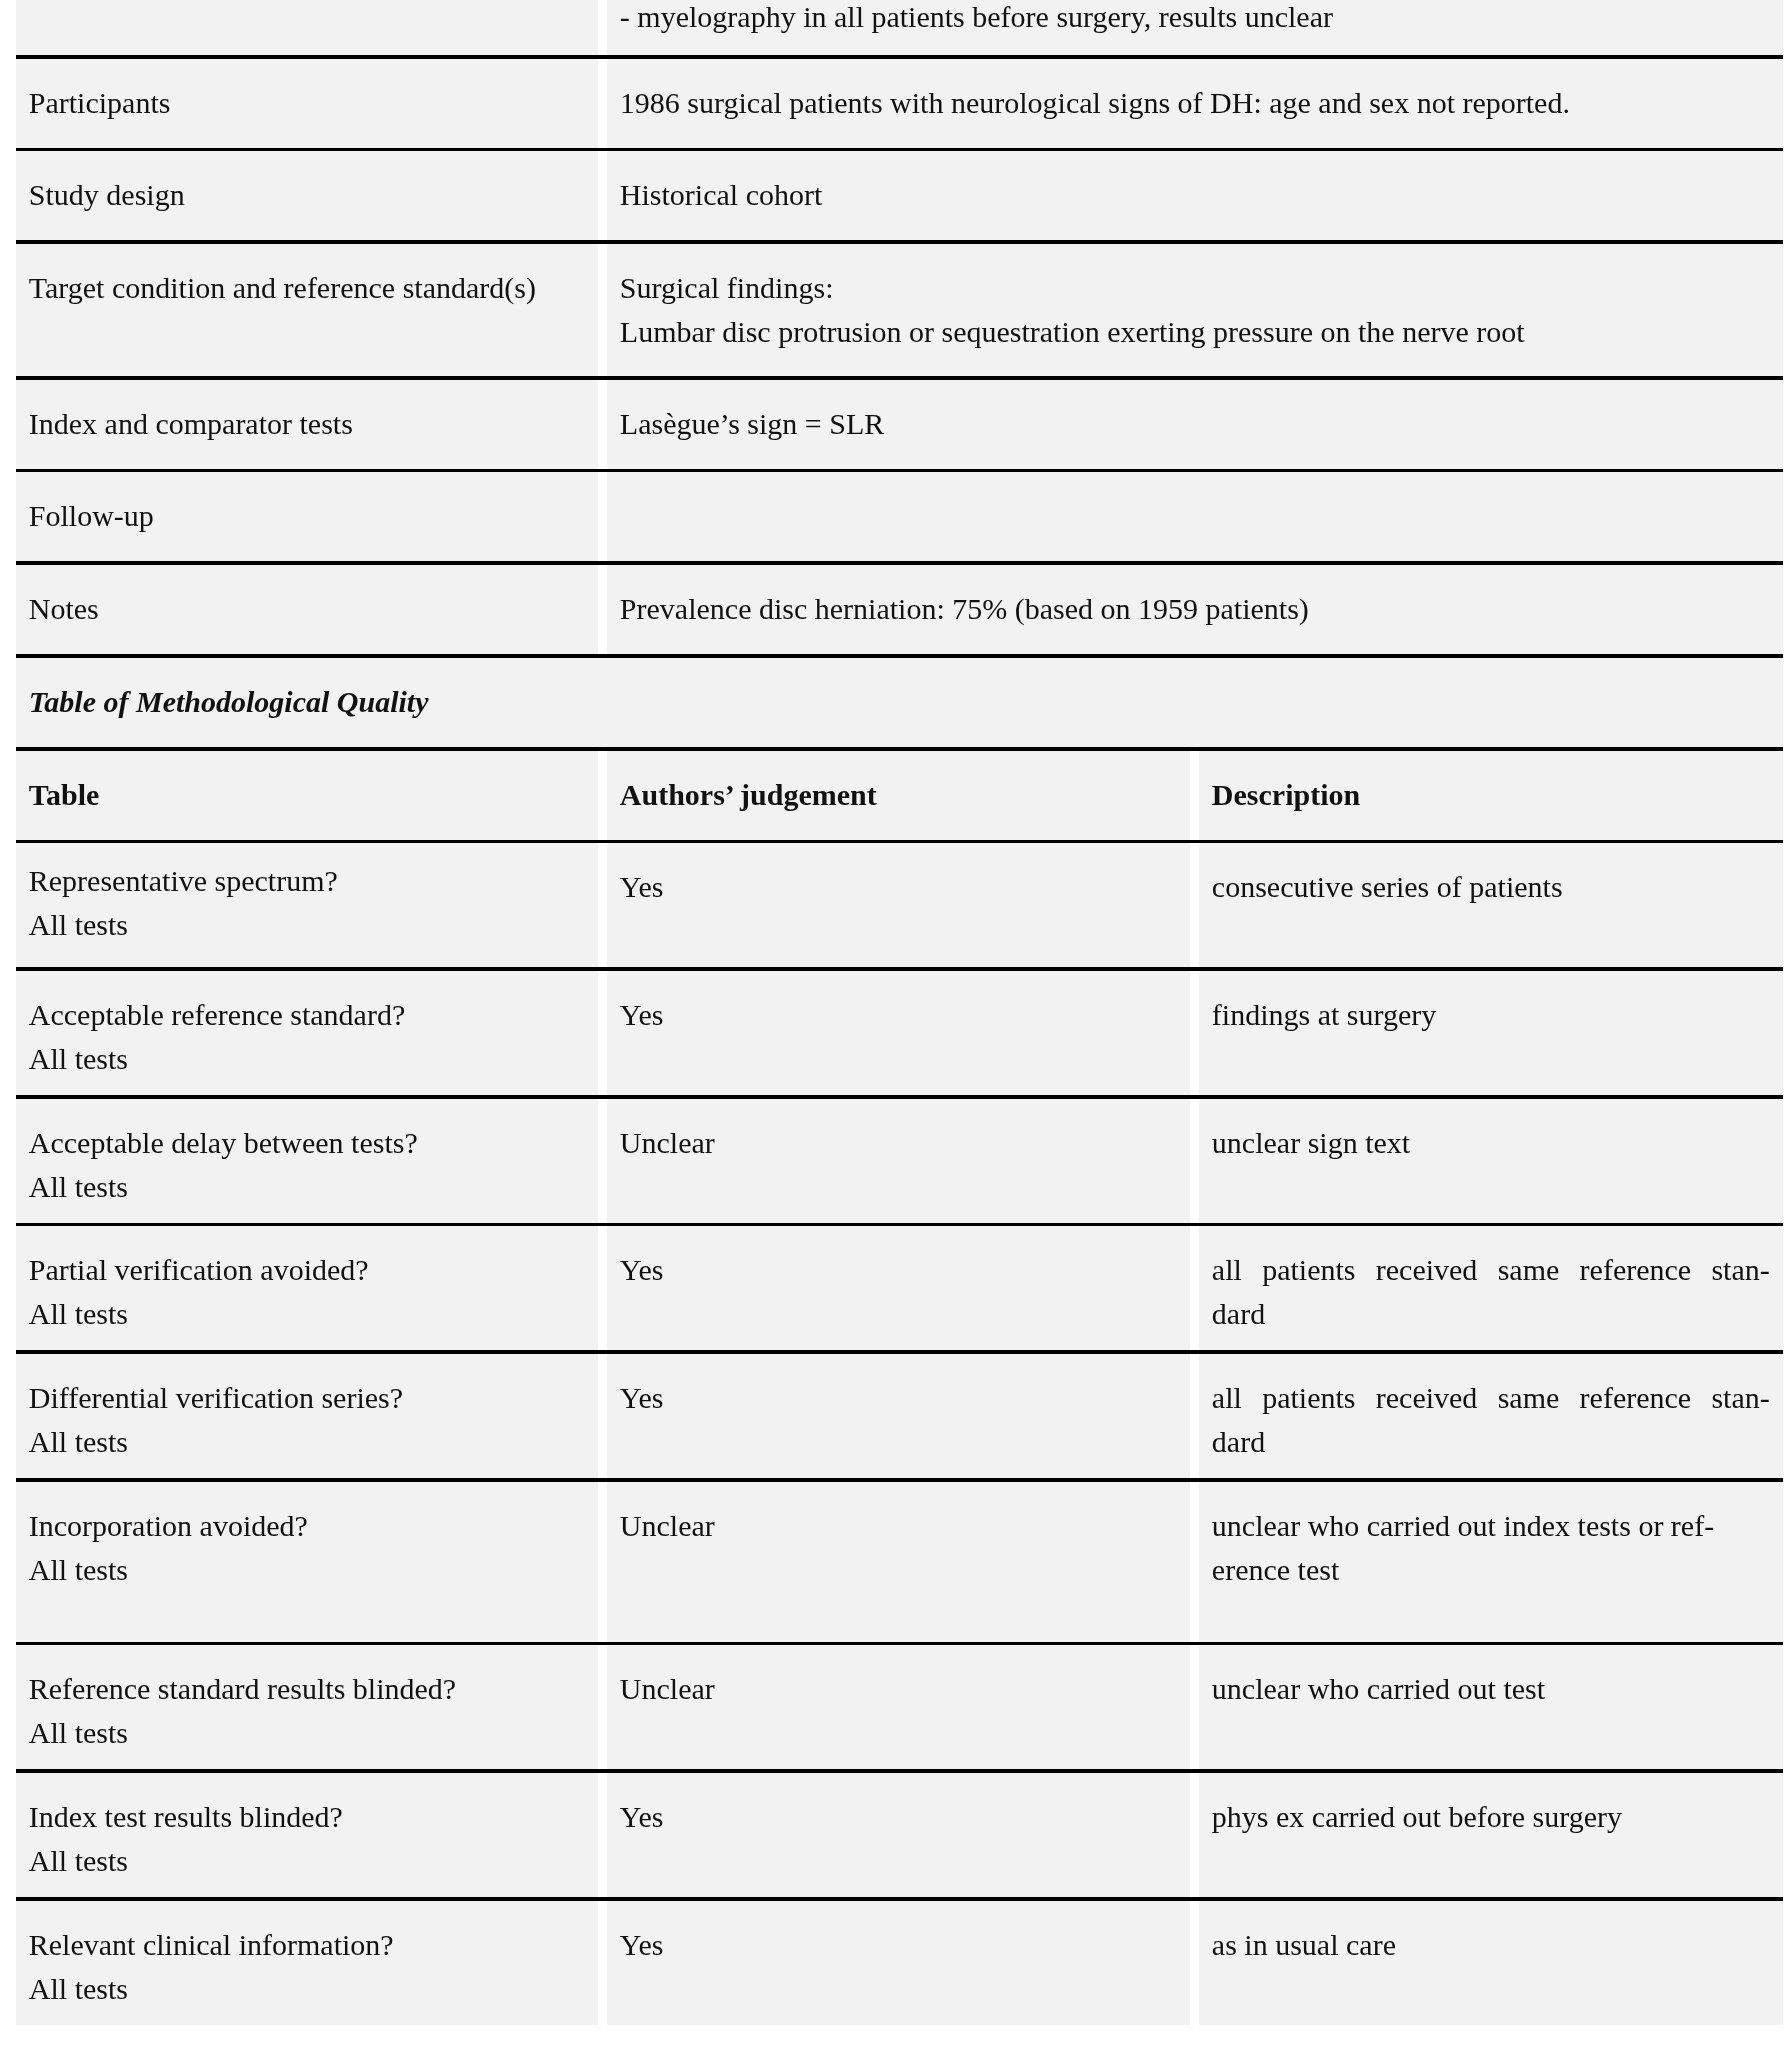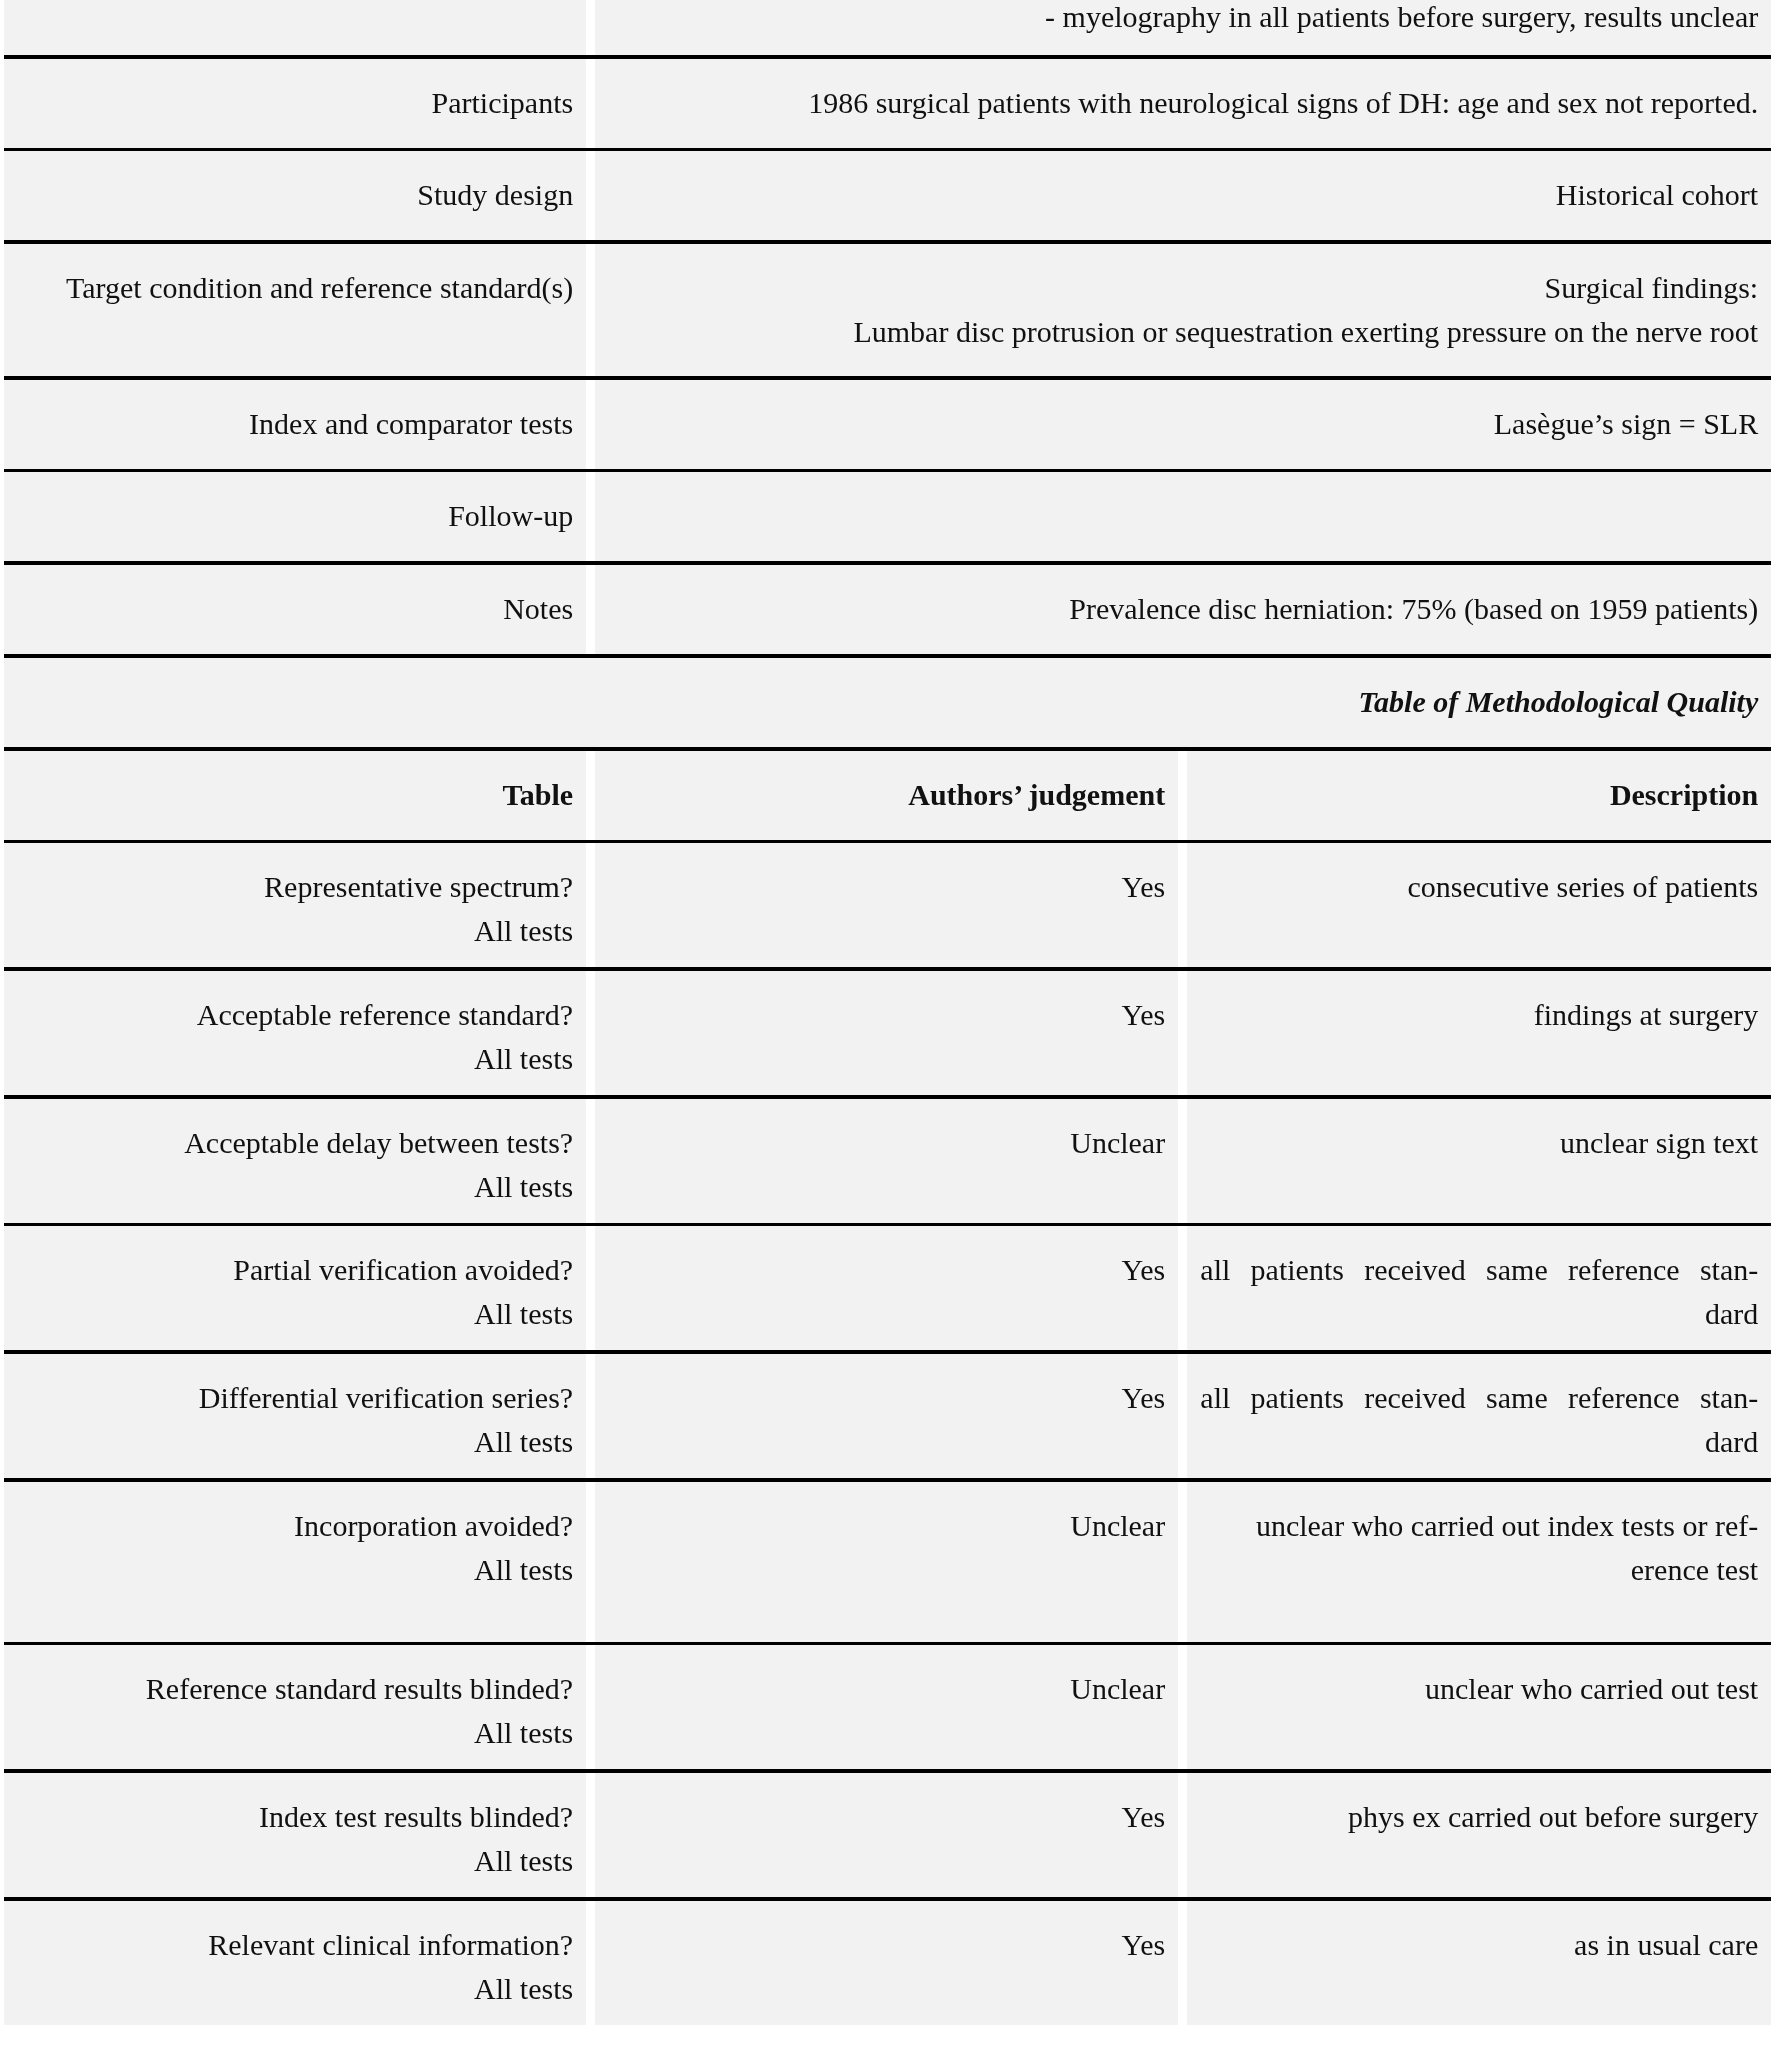--- a/index.html
+++ b/index.html
@@ -12,24 +12,23 @@
       height: 2069px;
       position: relative;
       overflow: hidden;
       font-family: "Liberation Serif", "DejaVu Serif", serif;
       color: #111111;
       font-size: 30px;
       line-height: 44px;
     }
     .page {
       position: absolute;
-      left: 4px;
+      left: 16px;
       top: 0;
       width: 1767px;
-      text-align: right;
     }
     .row {
       position: relative;
       display: flex;
       gap: 9.1px;
     }
     .rule {
       height: 3.7px;
       background: #000000;
       width: 1767px;
@@ -139,21 +138,21 @@
     <div class="cell c2" style="padding-top:22px;">
       <span class="line bold">Authors’ judgement</span>
     </div>
     <div class="cell c3" style="padding-top:22px;">
       <span class="line bold">Description</span>
     </div>
   </div>
   <div class="rule"></div>
 
   <div class="row" style="height:124px;">
-    <div class="cell c1" style="padding-top:22px;">
+    <div class="cell c1" style="padding-top:16px;">
       <span class="line">Representative spectrum?</span>
       <span class="line">All tests</span>
     </div>
     <div class="cell c2" style="padding-top:22px;">
       <span class="line">Yes</span>
     </div>
     <div class="cell c3" style="padding-top:22px;">
       <span class="line">consecutive series of patients</span>
     </div>
   </div>

